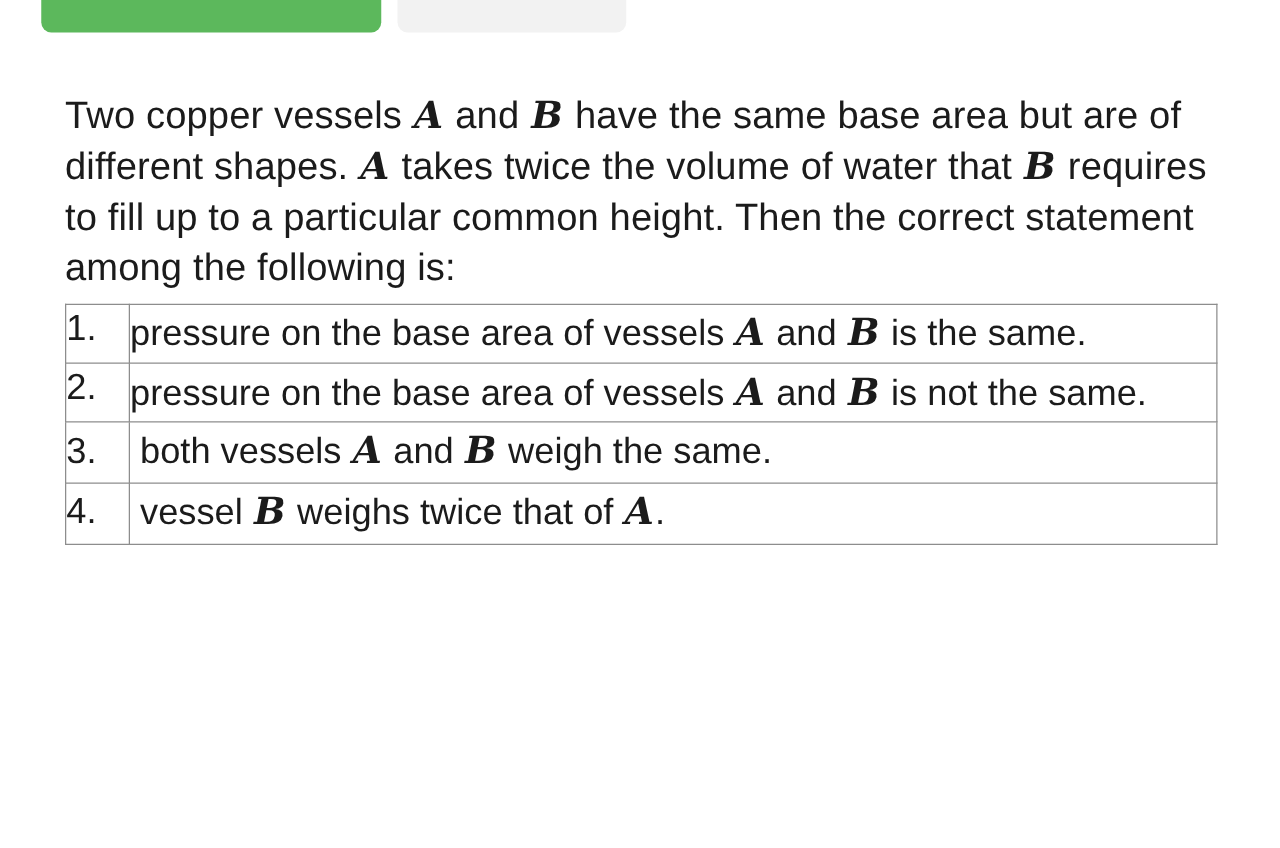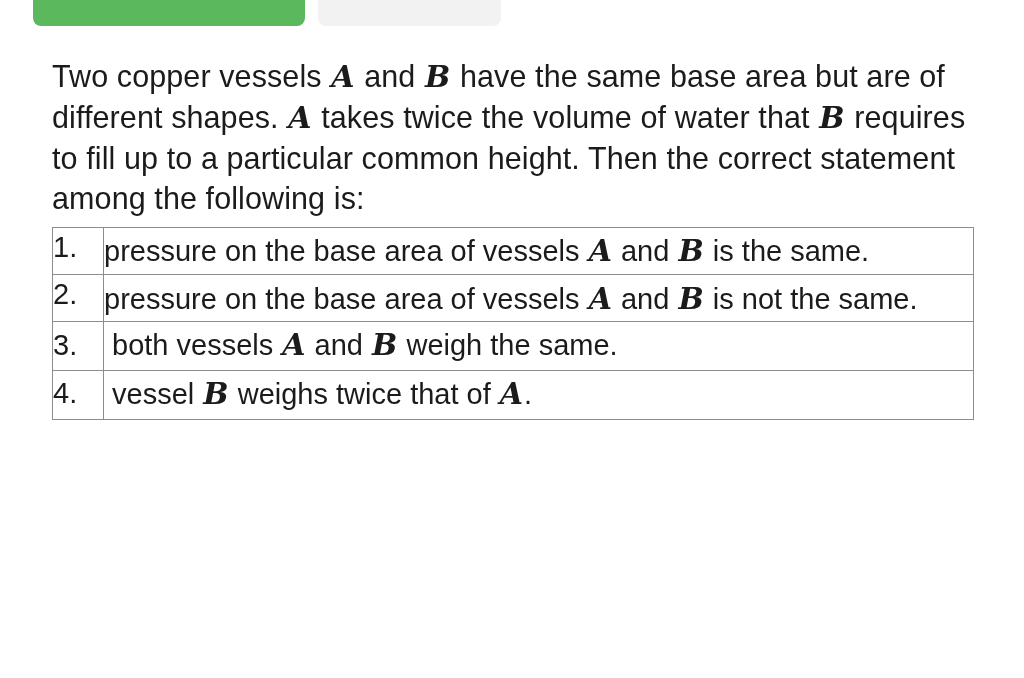--- a/index.html
+++ b/index.html
@@ -53,21 +53,21 @@
     left: 52px;
     top: 56px;
     width: 930px;
   }
 
   .question {
     font-size: 30.5px;
     line-height: 1.33;
     color: #1b1b1b;
     letter-spacing: 0.1px;
-    margin: 0 0 8px 0;
+    margin: 16px 0 8px 0;
     max-width: 925px;
   }
   .mi {
     font-family: "DejaVu Serif", "Liberation Serif", serif;
     font-style: italic;
     font-weight: 700;
     font-size: 30px;
     padding: 0 1px;
   }
 

